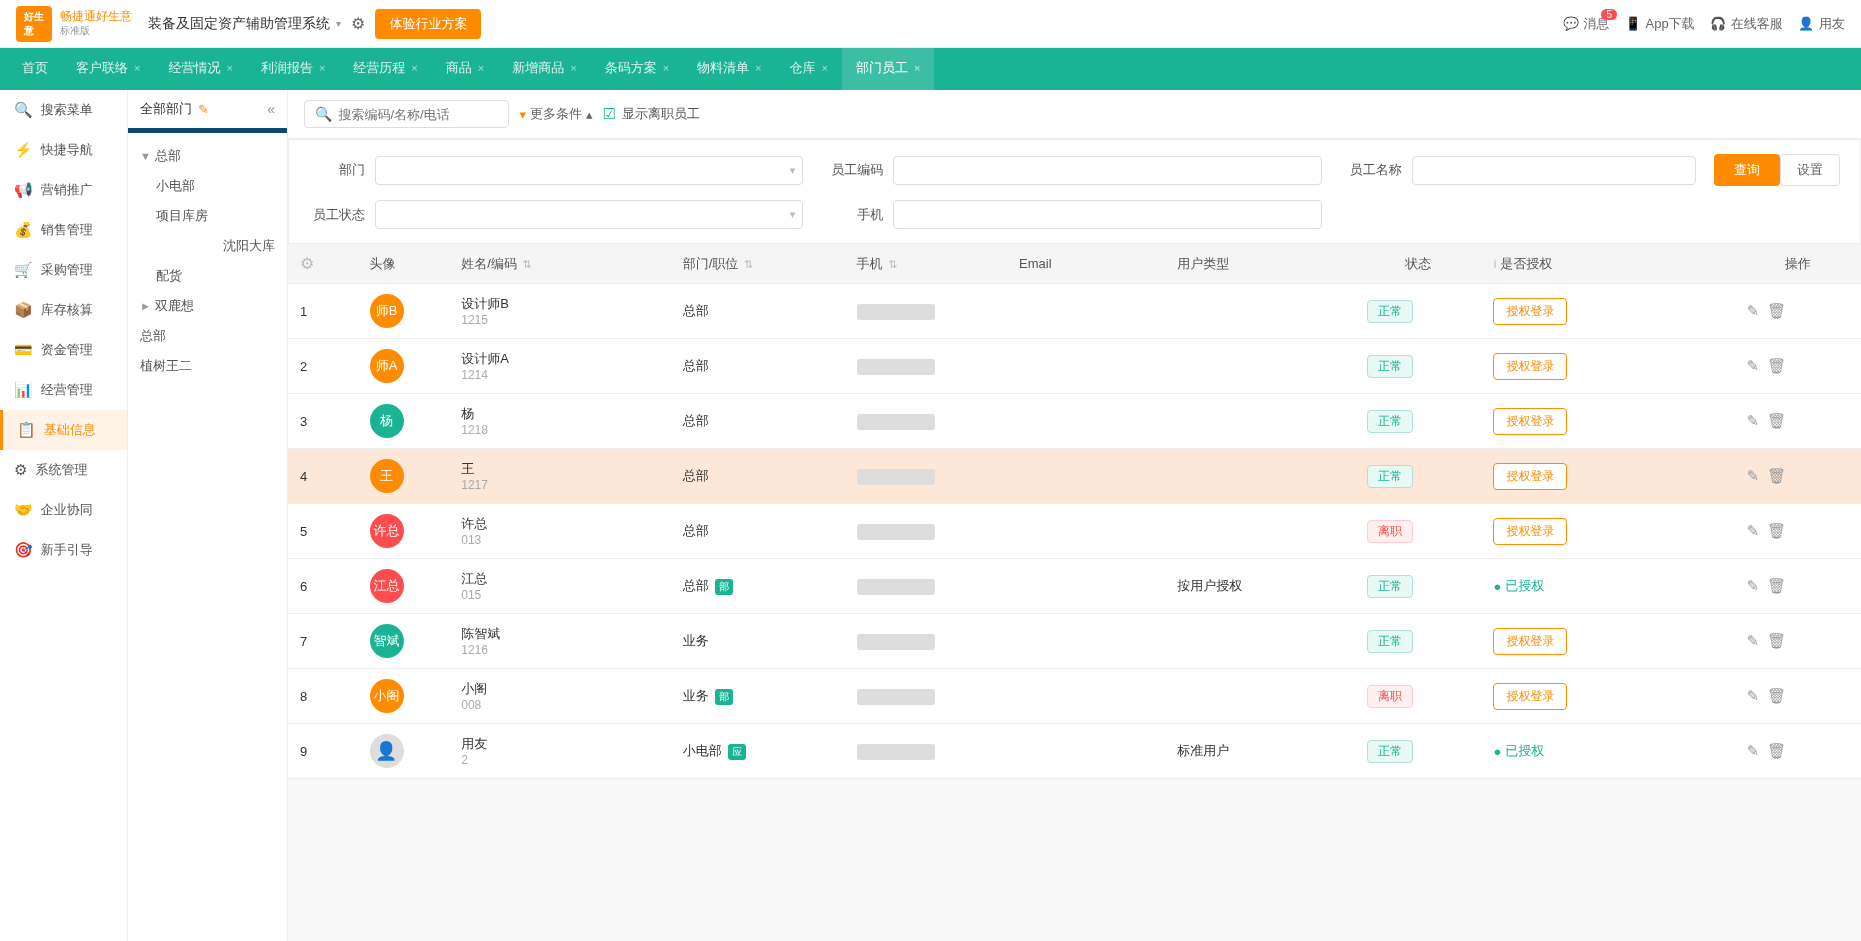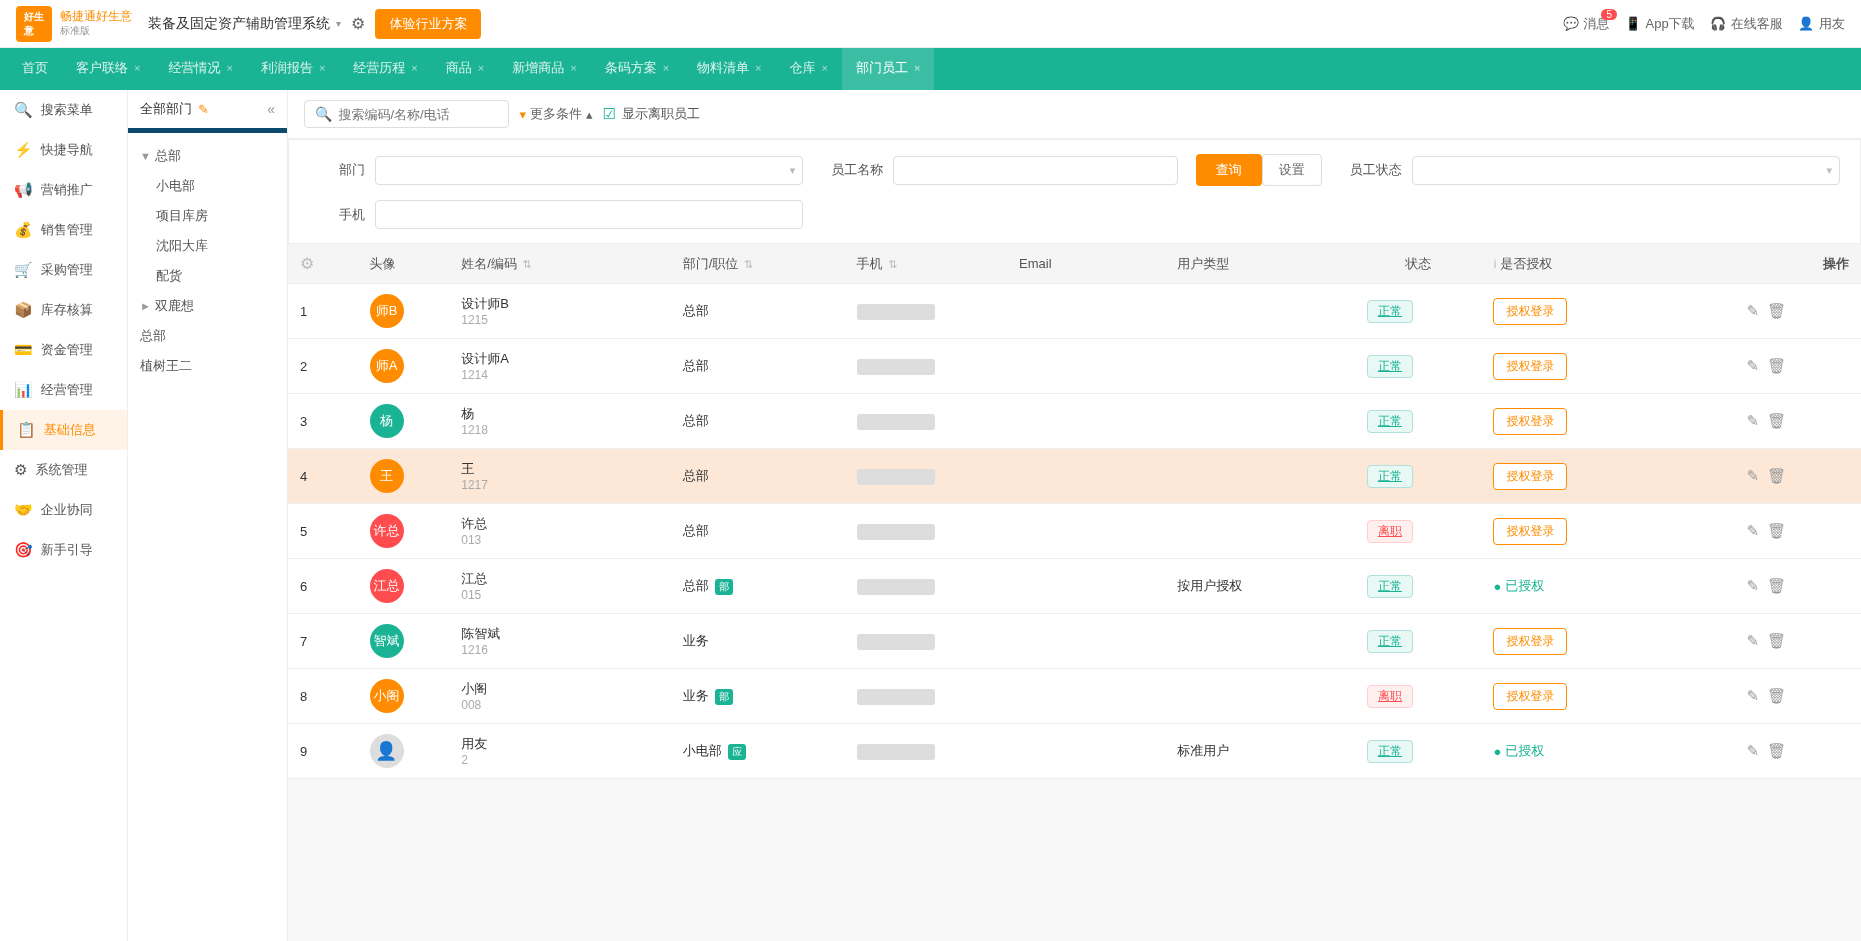--- a/index.html
+++ b/index.html
@@ -118,21 +118,21 @@
     }
     tbody tr { border-bottom: 1px solid #f0f0f0; }
     tbody tr.highlighted { background: #fde8d8; }
     tbody td { padding: 10px 12px; color: #333; }
     .avatar {
       width: 34px; height: 34px; border-radius: 50%; display: flex; align-items: center;
       justify-content: center; color: #fff; font-size: 13px; font-weight: 500;
     }
     .status-badge {
       display: inline-flex; align-items: center; justify-content: center;
-      padding: 2px 10px; border-radius: 4px; font-size: 12px; text-decoration: underline;
+      padding: 2px 10px; border-radius: 4px; font-size: 12px;
     }
     .status-normal { background: #e8f8f5; color: #1ab394; border: 1px solid #b2dfdb; }
     .status-resigned { background: #fff0f0; color: #ff4d4f; border: 1px solid #ffcdd2; }
     .auth-btn { background: #fff; color: #ff8c00; border: 1px solid #ff8c00; border-radius: 4px; padding: 4px 12px; cursor: pointer; font-size: 12px; }
     .authorized { color: #1ab394; font-size: 13px; display: flex; align-items: center; gap: 4px; }
     .op-btns { display: flex; gap: 8px; align-items: center; }
     .op-btn { color: #999; cursor: pointer; font-size: 15px; }
     .dept-tag {
       display: inline-flex; align-items: center; background: #1ab394; color: #fff;
       border-radius: 3px; padding: 1px 4px; font-size: 10px; margin-left: 3px;
@@ -271,21 +271,21 @@
         <div class="dept-node" style="padding-left: 12px;">
           <span class="expand">▼ </span>
           <span>总部</span>
         </div>
         <div class="dept-node" style="padding-left: 28px;">
           <span>小电部</span>
         </div>
         <div class="dept-node" style="padding-left: 28px;">
           <span>项目库房</span>
         </div>
-        <div class="dept-node" style="padding-left: 28px;">
+        <div class="dept-node" style="padding-left: 28px; justify-content: flex-end;">
           <span>沈阳大库</span>
         </div>
         <div class="dept-node" style="padding-left: 28px;">
           <span>配货</span>
         </div>
         <div class="dept-node" style="padding-left: 12px;">
           <span class="expand">► </span>
           <span>双鹿想</span>
         </div>
         <div class="dept-node" style="padding-left: 12px;">
@@ -317,20 +317,24 @@
 
     <div class="filter-form">
       <div class="form-row">
         <label class="form-label">部门</label>
         <div class="select-wrap">
           <select class="form-select">
             <option></option>
           </select>
           <span class="arrow">▾</span>
         </div>
+      </div>
+      <div class="form-row">
+        <label class="form-label">员工编码</label>
+        <input class="form-input" style="">
       </div>
       <div class="form-row">
         <label class="form-label">员工名称</label>
         <input class="form-input" style="">
         <div class="form-actions" style="margin-left:8px;">
           <button class="query-btn">查询</button>
           <button class="reset-btn">设置</button>
         </div>
       </div>
       <div class="form-row">
@@ -368,21 +372,21 @@
               <span>手机</span>
               <span class="sort-icon">⇅</span>
             </th>
             <th style="width:100px;">Email</th>
             <th style="width:120px;">用户类型</th>
             <th style="width:80px;text-align:center;">状态</th>
             <th style="width:160px;">
               <span class="info-icon">ℹ</span>
               <span>是否授权</span>
             </th>
-            <th style="width:80px;text-align:right;font-weight:bold;">操作</th>
+            <th style="width:80px;text-align:center;">操作</th>
           </tr>
         </thead>
         <tbody id="table-body">
             <tr>
               <td>1</td>
               <td>
                 <div class="avatar" style="background:#ff8c00">师B</div>
               </td>
               <td>
                 <div>设计师B</div>

